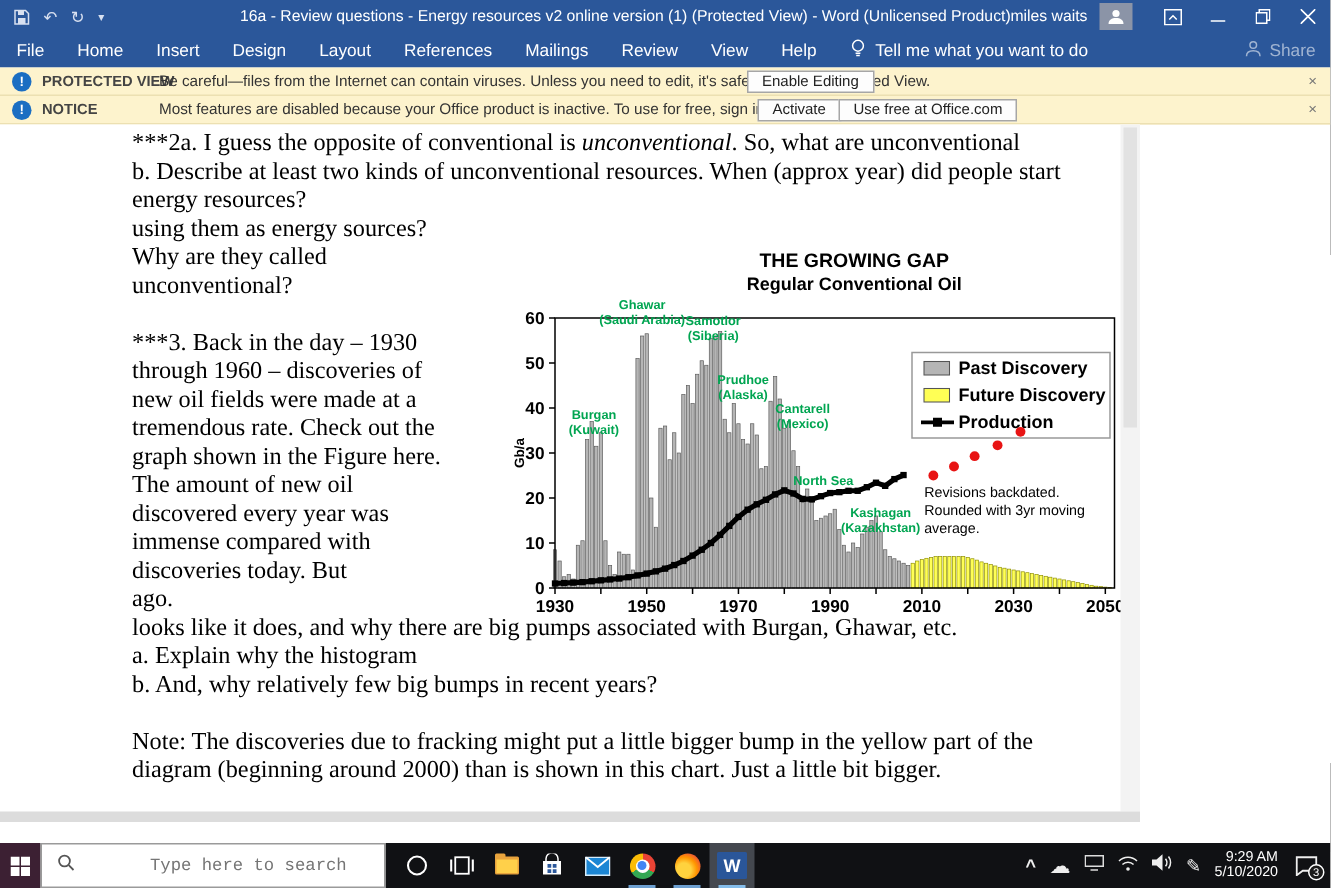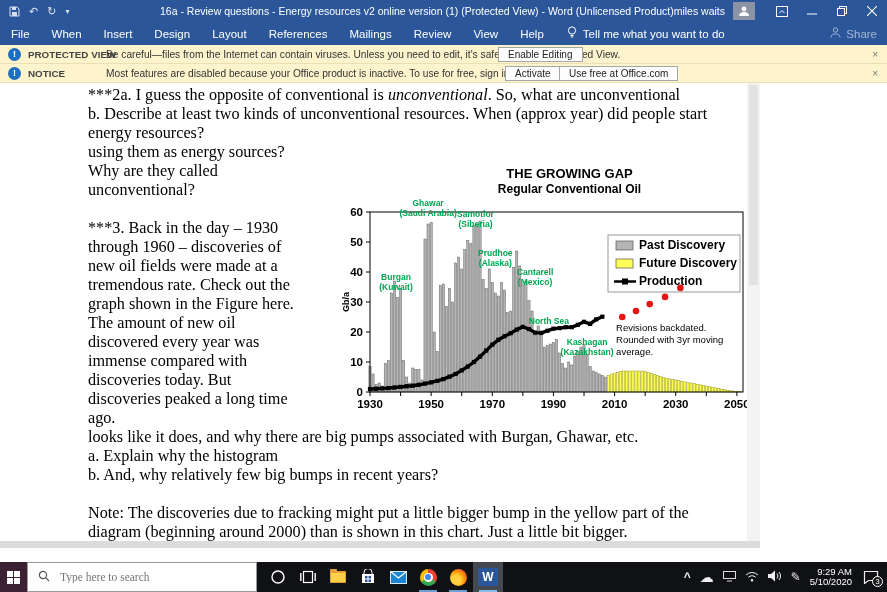--- a/index.html
+++ b/index.html
@@ -50,21 +50,21 @@
   .sb-view{display:flex;align-items:center;justify-content:center;width:16px;height:13px;}
   .sb-view.sel{background:#c6c6c6;}
   .zoomctl{position:absolute;left:765px;top:0;height:14px;display:flex;align-items:center;gap:5px;color:#444;}
   .z-track{position:relative;width:78px;height:2px;background:#a8a8a8;}
   .z-thumb{position:absolute;top:-4px;left:55%;width:4px;height:10px;background:#666;}
   .z-pct{position:absolute;right:6px;top:0;height:14px;display:flex;align-items:center;color:#444;}
   
   .taskbar{position:absolute;top:562px;left:0;right:0;height:30px;background:#101114;display:flex;align-items:center;}
   .startbtn{width:27px;height:30px;background:#3c2033;display:flex;align-items:center;justify-content:center;flex:none;}
   .searchbox{width:230px;height:30px;background:#fff;display:flex;align-items:center;flex:none;border:1px solid #9a9a9a;}
-  .searchbox input{border:none;outline:none;font-size:11.5px;font-family:Liberation Serif, serif;color:#333;width:170px;background:transparent;}
+  .searchbox input{border:none;outline:none;font-size:11.5px;font-family:Liberation Mono, monospace;color:#333;width:170px;background:transparent;margin-left:40px;}
   .task-icons{display:flex;align-items:center;height:100%;margin-left:6px;}
   .ticon{width:30px;height:30px;display:flex;align-items:center;justify-content:center;position:relative;flex:none;}
   .ticon.running::after{content:"";position:absolute;bottom:0;left:6px;right:6px;height:2px;background:#6d9fd0;}
   .ticon.active{background:#44484f;}
   .ticon.active::after{background:#85bdea;}
   .folder{position:relative;width:16px;height:12px;background:#e8a33d;border-radius:1px;}
   .folder::before{content:"";position:absolute;left:0;top:-2px;width:7px;height:3px;background:#e8a33d;border-radius:1px 1px 0 0;}
   .folder::after{content:"";position:absolute;left:1px;top:2px;width:14px;height:9px;background:#ffd04a;}
   .chrome-ic{width:17px;height:17px;border-radius:50%;background:conic-gradient(#ea4335 0 120deg,#34a853 120deg 240deg,#fbbc05 240deg 360deg);
     display:flex;align-items:center;justify-content:center;}
@@ -127,21 +127,21 @@
       <span class="winbtn">
         <svg width="10" height="10" viewBox="0 0 10 10">
             <path d="M0 0 10 10 M10 0 0 10" stroke="#fff" stroke-width="1.1"></path>
           </svg>
       </span>
     </div>
   </div>
 
   <div class="menubar">
     <span class="mtab">File</span>
-    <span class="mtab">When</span>
+    <span class="mtab">Home</span>
     <span class="mtab">Insert</span>
     <span class="mtab">Design</span>
     <span class="mtab">Layout</span>
     <span class="mtab">References</span>
     <span class="mtab">Mailings</span>
     <span class="mtab">Review</span>
     <span class="mtab">View</span>
     <span class="mtab">Help</span>
     <span class="tellme">
       <span>
@@ -192,21 +192,20 @@
         <div class="dline">&nbsp;</div>
         <div class="dline"><span>***3. Back in the day – 1930</span></div>
         <div class="dline"><span>through 1960 – discoveries of</span></div>
         <div class="dline"><span>new oil fields were made at a</span></div>
         <div class="dline"><span>tremendous rate. Check out the</span></div>
         <div class="dline"><span>graph shown in the Figure here.</span></div>
         <div class="dline"><span>The amount of new oil</span></div>
         <div class="dline"><span>discovered every year was</span></div>
         <div class="dline"><span>immense compared with</span></div>
         <div class="dline"><span>discoveries today. But</span></div>
-        <div class="dline"><span>discoveries peaked a long time</span></div>
         <div class="dline"><span>ago.</span></div>
         <div class="dline"><span>looks like it does, and why there are big pumps associated with Burgan, Ghawar, etc.</span></div>
         <div class="dline"><span>a. Explain why the histogram</span></div>
         <div class="dline"><span>b. And, why relatively few big bumps in recent years?</span></div>
         <div class="dline">&nbsp;</div>
         <div class="dline"><span>Note: The discoveries due to fracking might put a little bigger bump in the yellow part of the</span></div>
         <div class="dline"><span>diagram (beginning around 2000) than is shown in this chart. Just a little bit bigger.</span></div>
       </div>
     <svg class="chart-svg" width="460" height="258">
         <text x="229.5" y="17" font-family="&quot;Liberation Sans&quot;,&quot;DejaVu Sans&quot;,sans-serif" font-size="13" fill="#000" font-weight="bold" text-anchor="middle">THE GROWING GAP</text>

